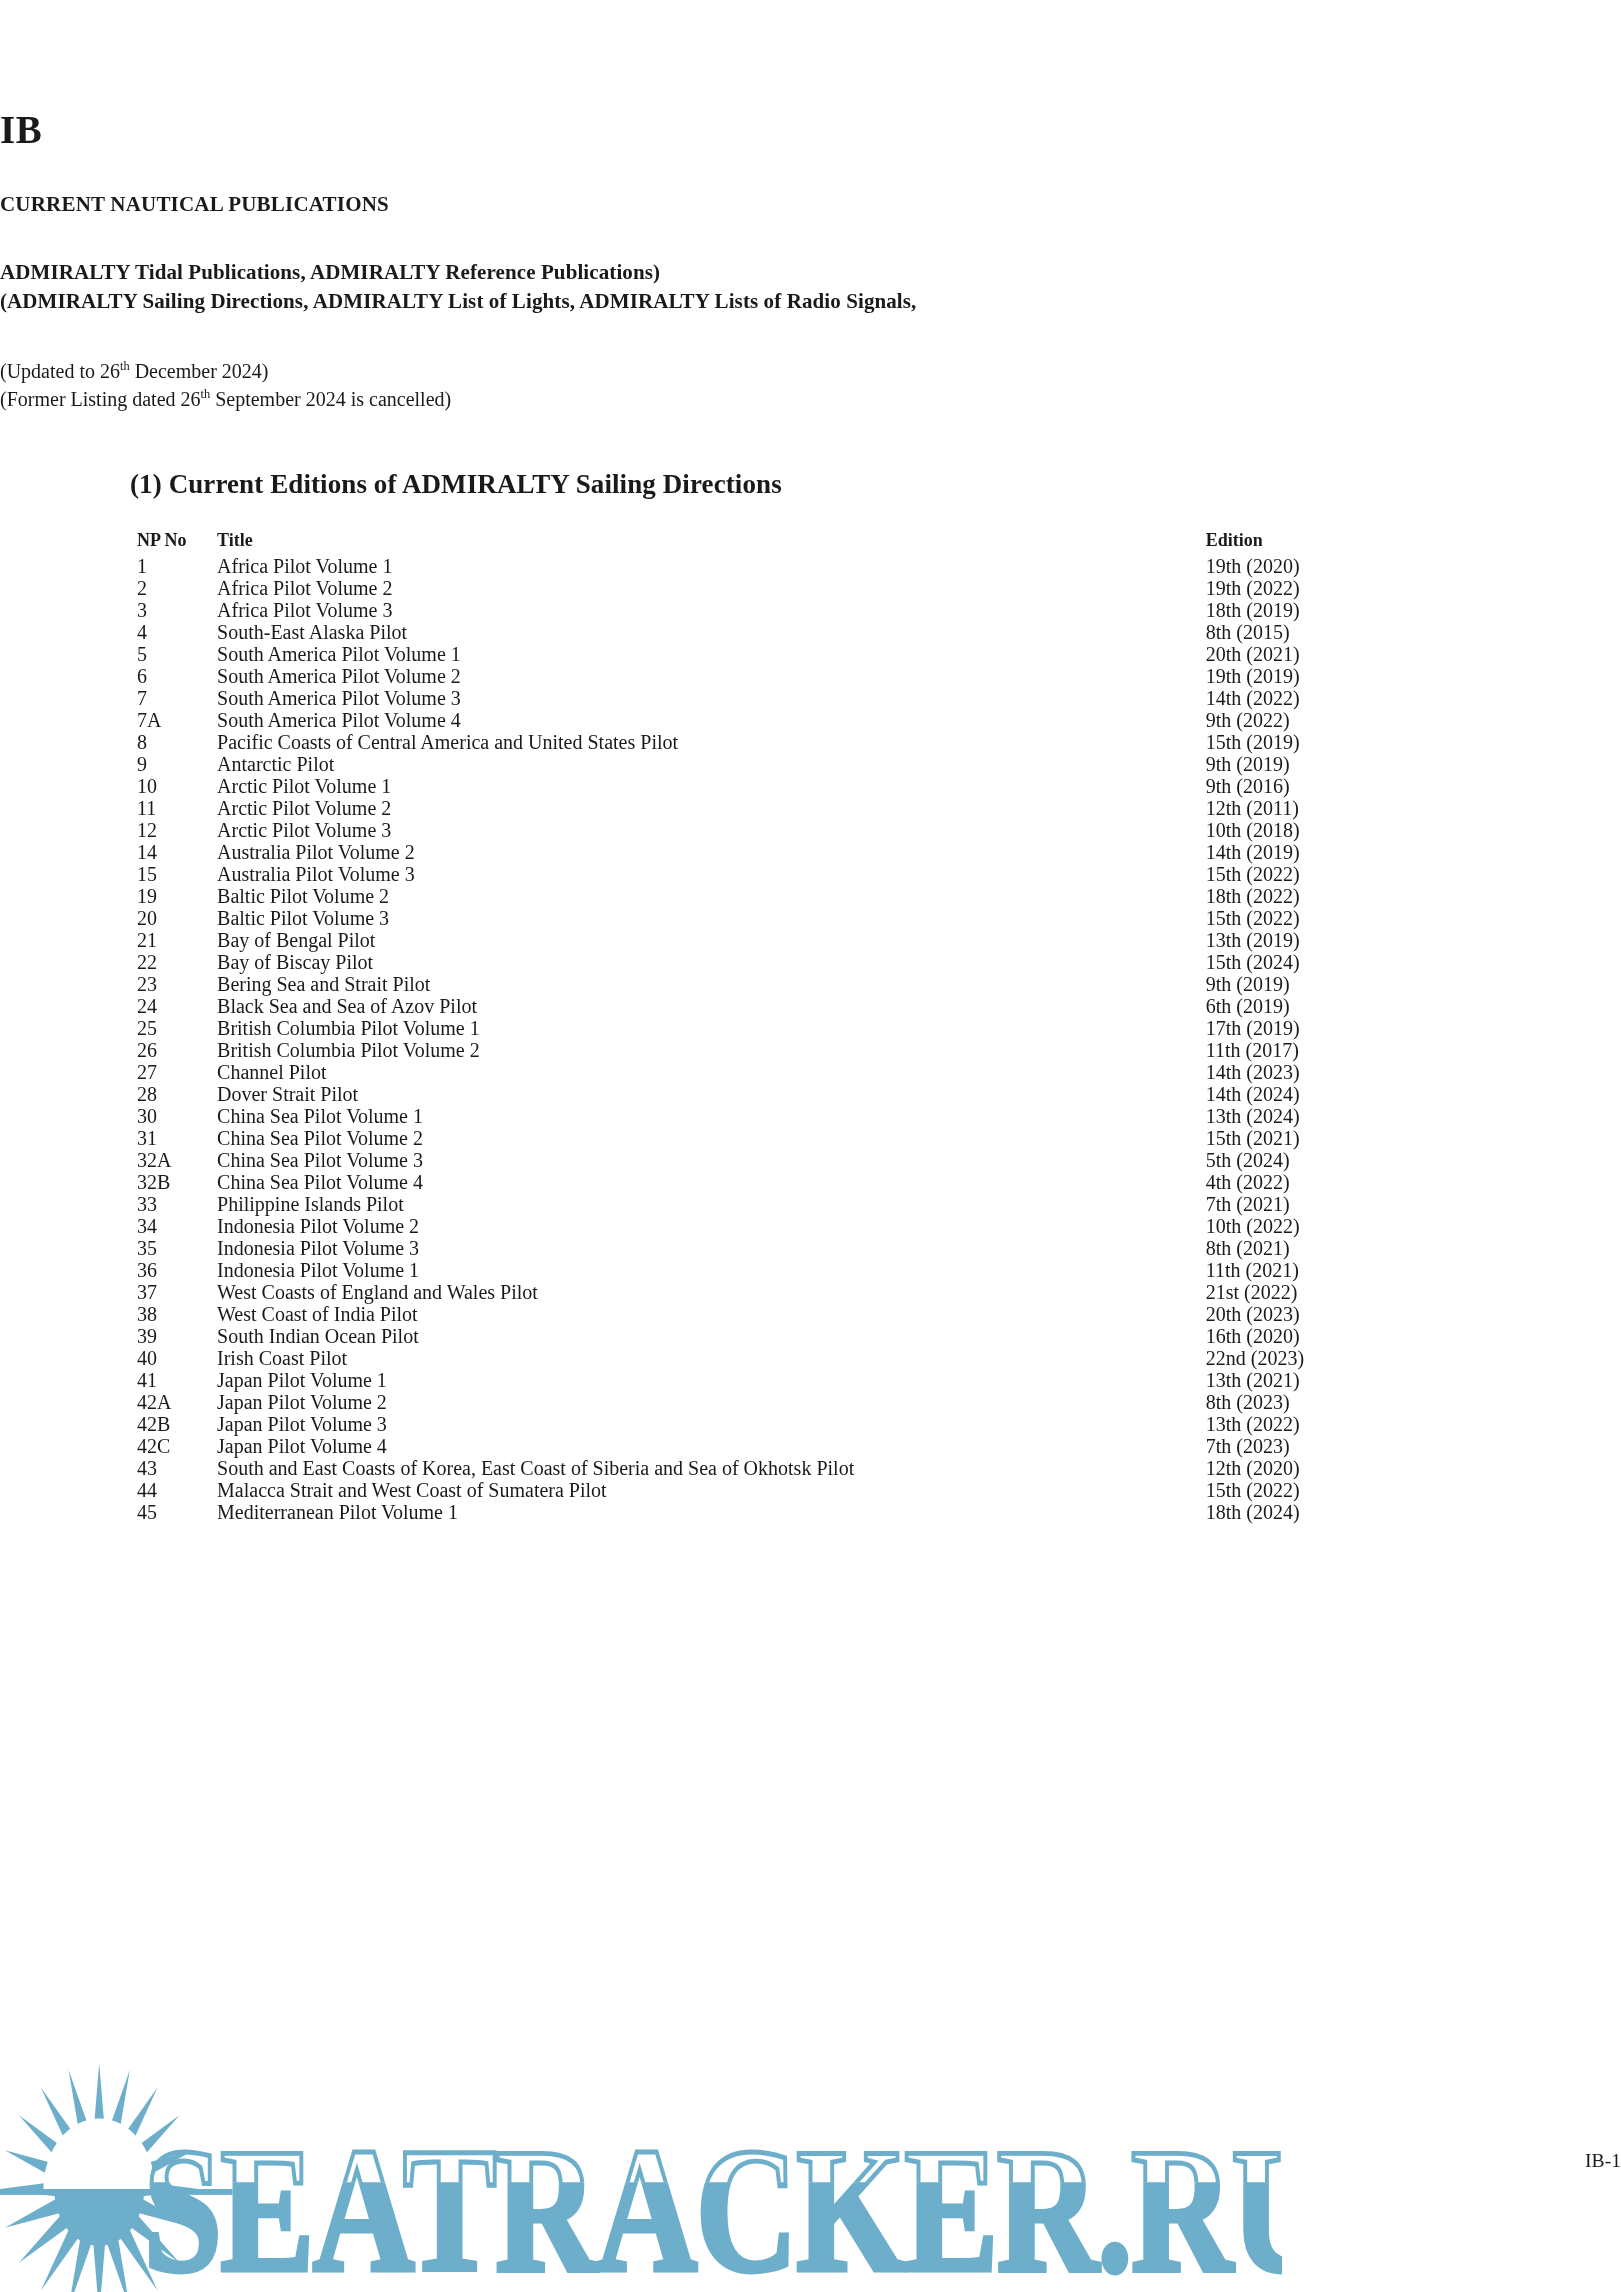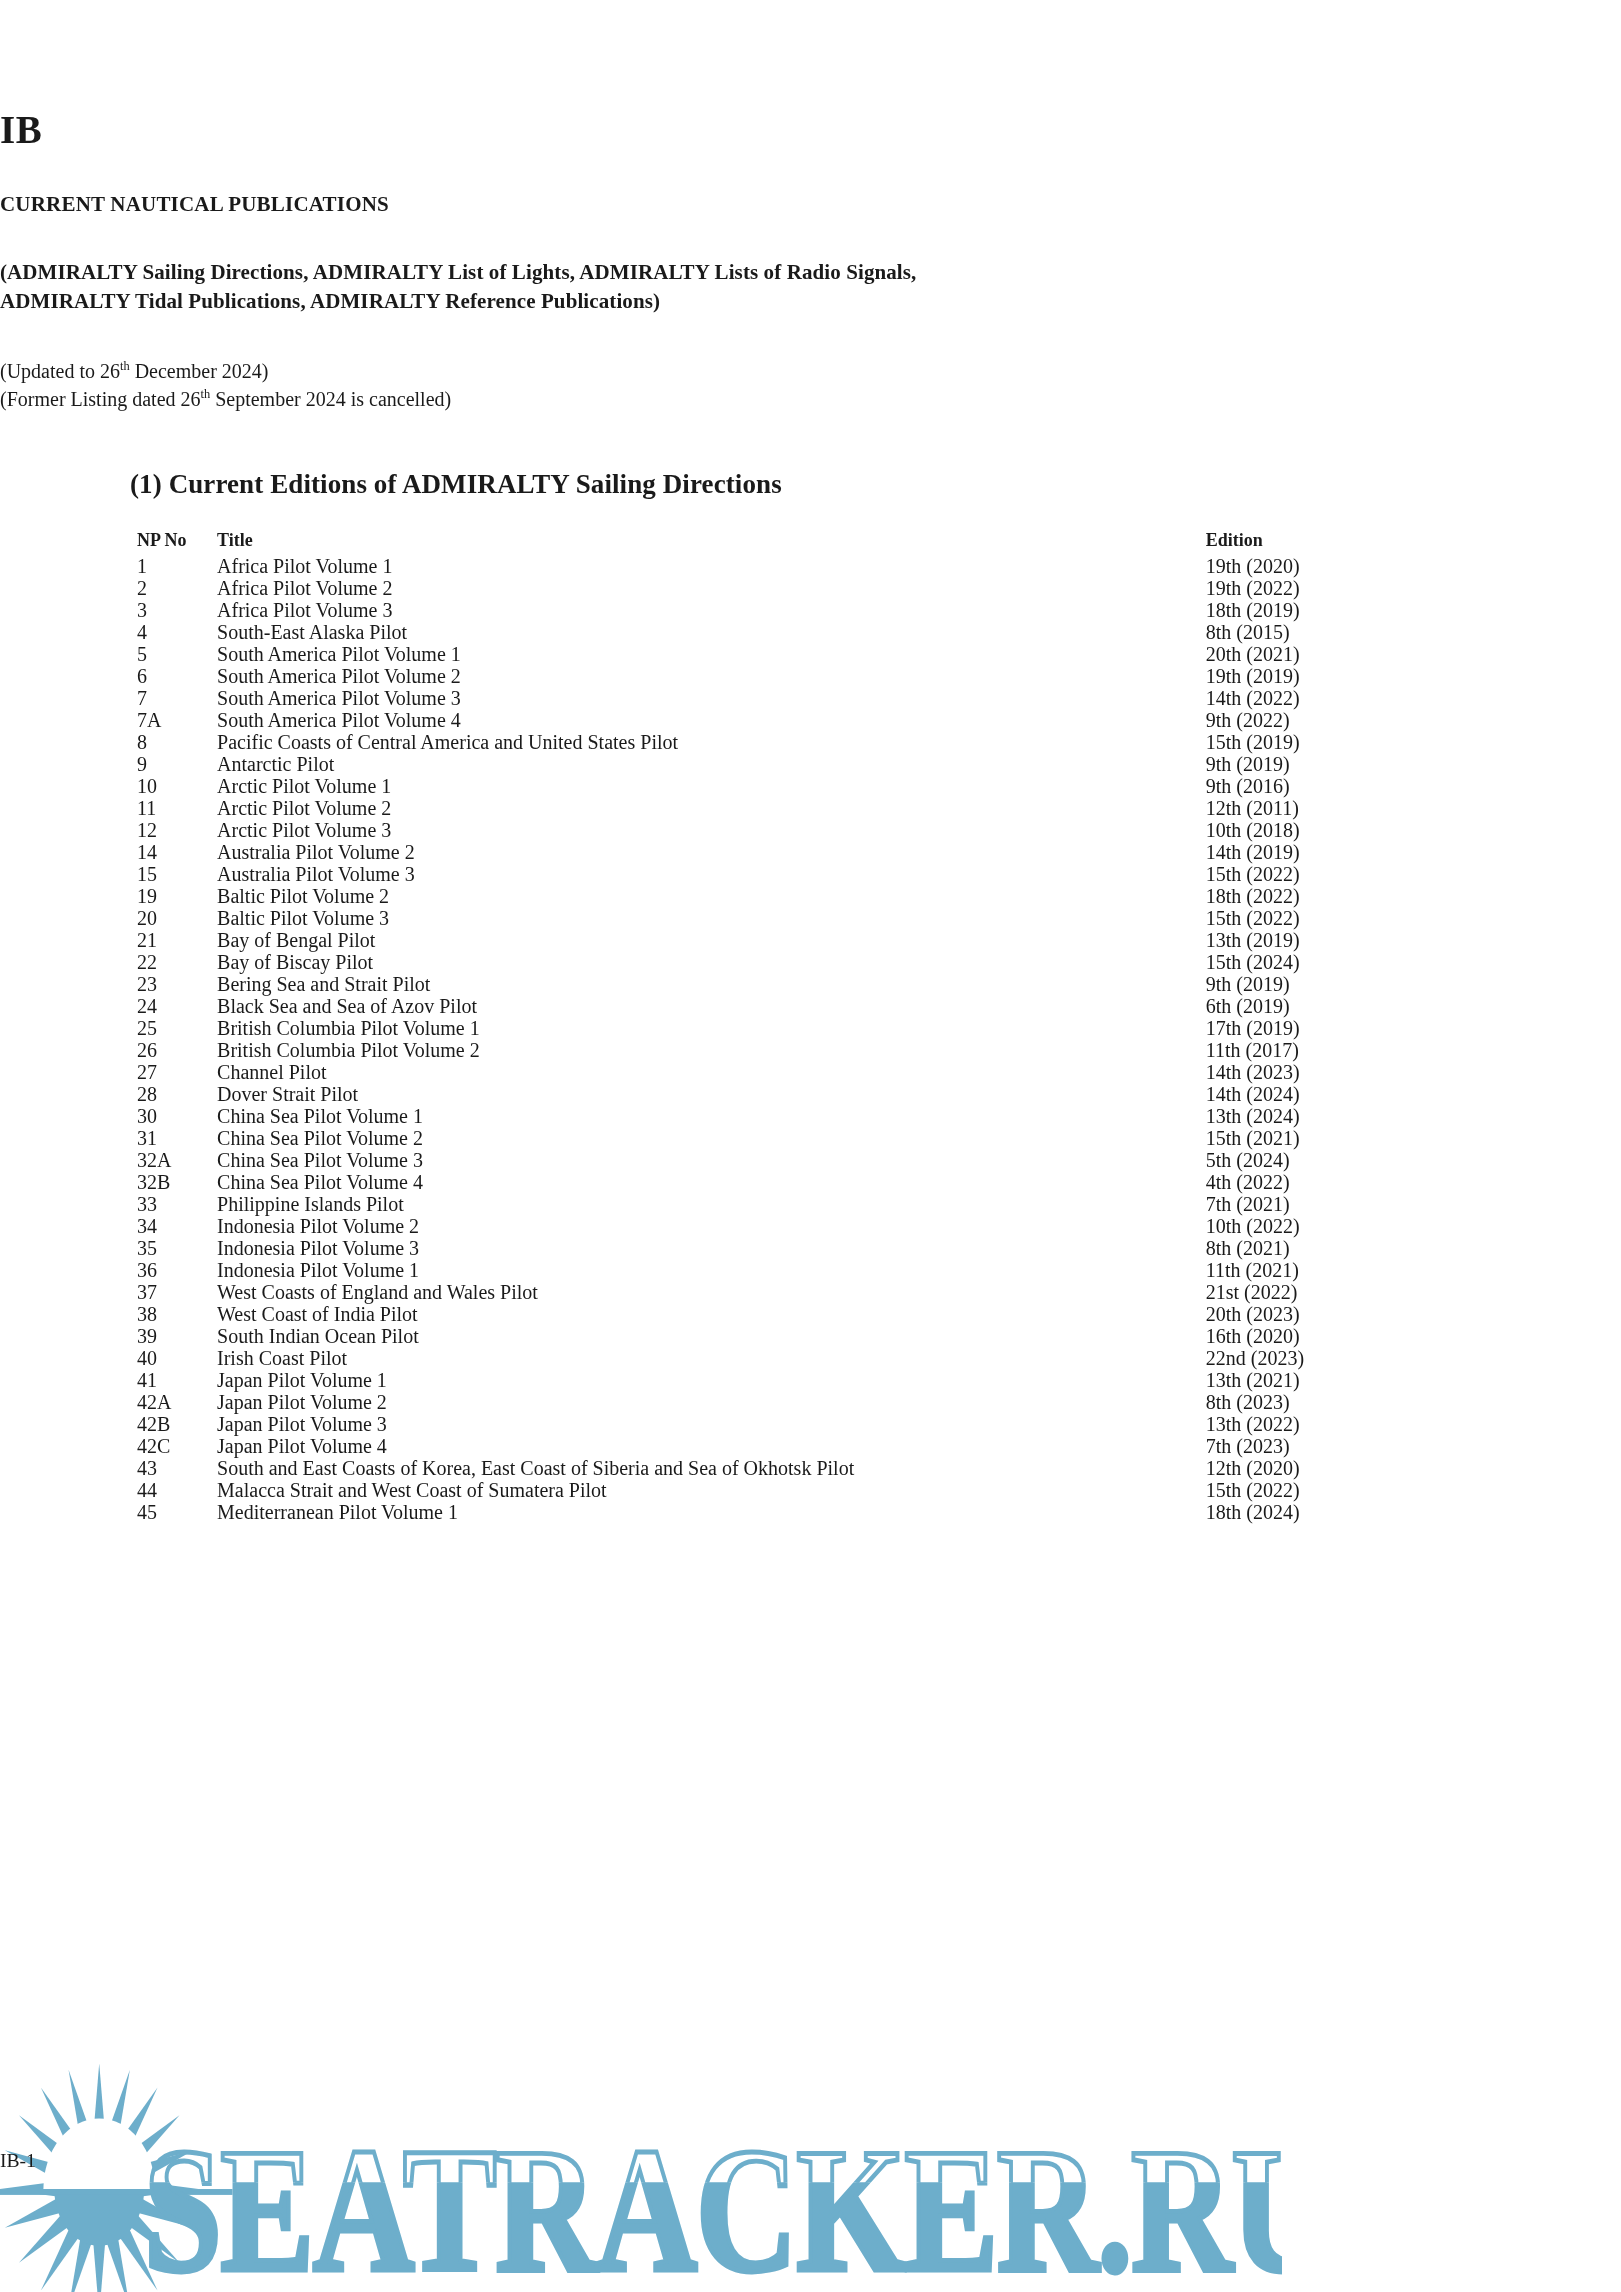--- a/index.html
+++ b/index.html
@@ -106,21 +106,21 @@
   table.pub-table tbody td {
     font-weight: normal;
   }
 
   
   .page-footer {
     position: absolute;
     left: 0;
     right: 0;
     top: 2150px;
-    text-align: left;
+    text-align: right;
     font-size: 19.6px;
     z-index: 5;
     font-family: Liberation Serif, serif;
   }
 
   
   .watermark {
     position: absolute;
     left: 0;
     top: 2037px;
@@ -139,22 +139,22 @@
 </style>
 </head>
 <body>
 
 <div class="page">
 
   <div class="doc-header">
     <p class="doc-code">IB</p>
     <p class="doc-title">CURRENT NAUTICAL PUBLICATIONS</p>
     <p class="doc-subtitle">
+      <span class="sub-line">ADMIRALTY Tidal Publications, ADMIRALTY Reference Publications)</span>
       <span class="sub-line">(ADMIRALTY Sailing Directions, ADMIRALTY List of Lights, ADMIRALTY Lists of Radio Signals,</span>
-      <span class="sub-line">ADMIRALTY Tidal Publications, ADMIRALTY Reference Publications)</span>
     </p>
     <p class="doc-dates">
       <span class="date-line"><span>(Updated to 26</span><sup>th</sup><span> December 2024)</span></span>
       <span class="date-line"><span>(Former Listing dated 26</span><sup>th</sup><span> September 2024 is cancelled)</span></span>
     </p>
   </div>
 
   <h2 class="section-heading">(1) Current Editions of ADMIRALTY Sailing Directions</h2>
 
   <div class="pub-table-wrap">

